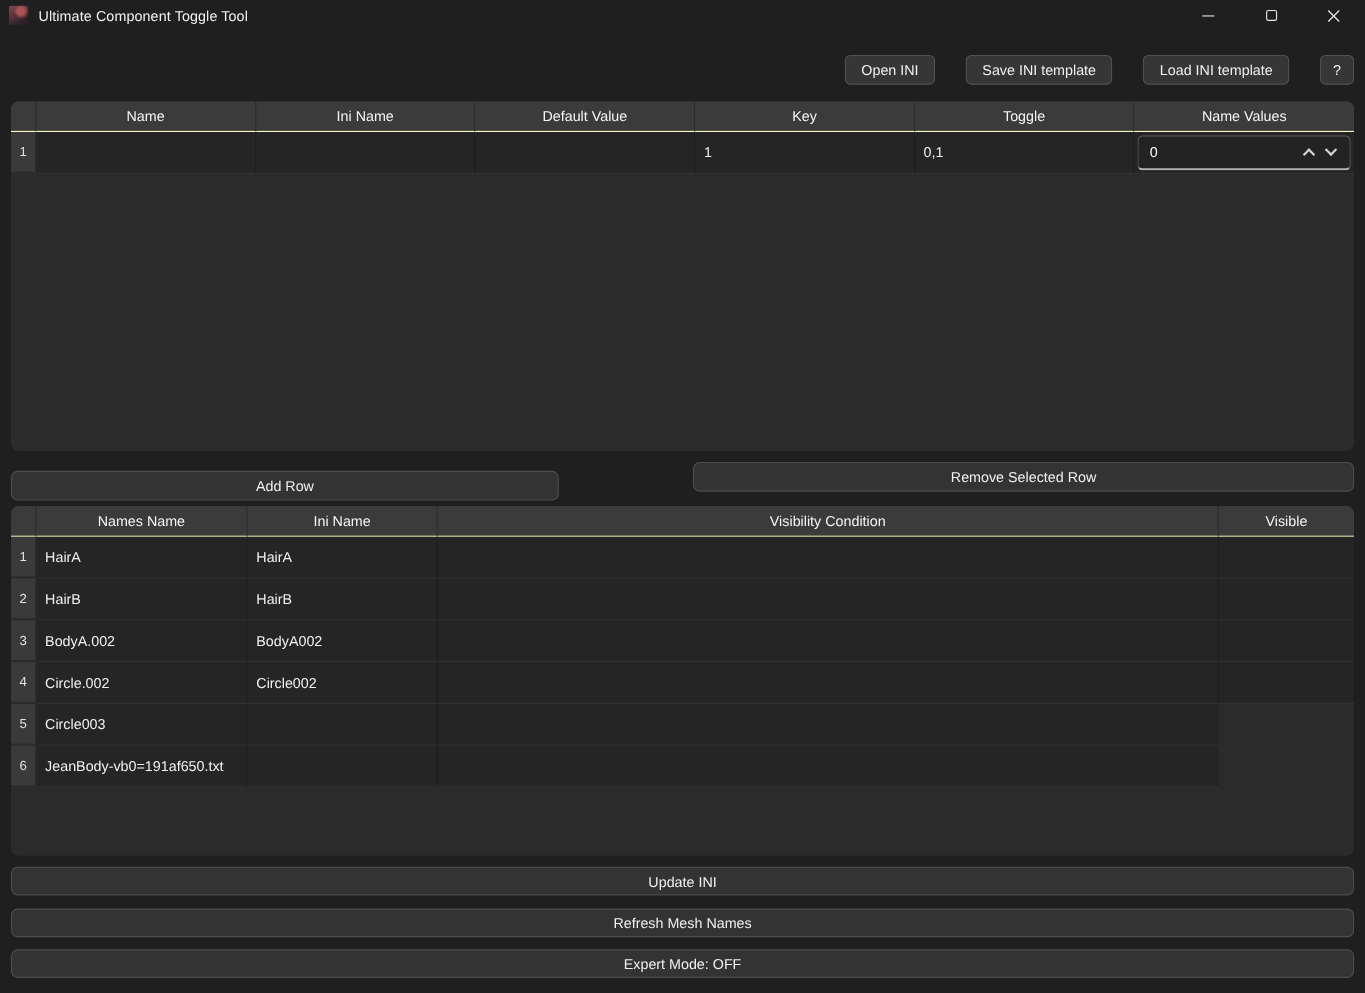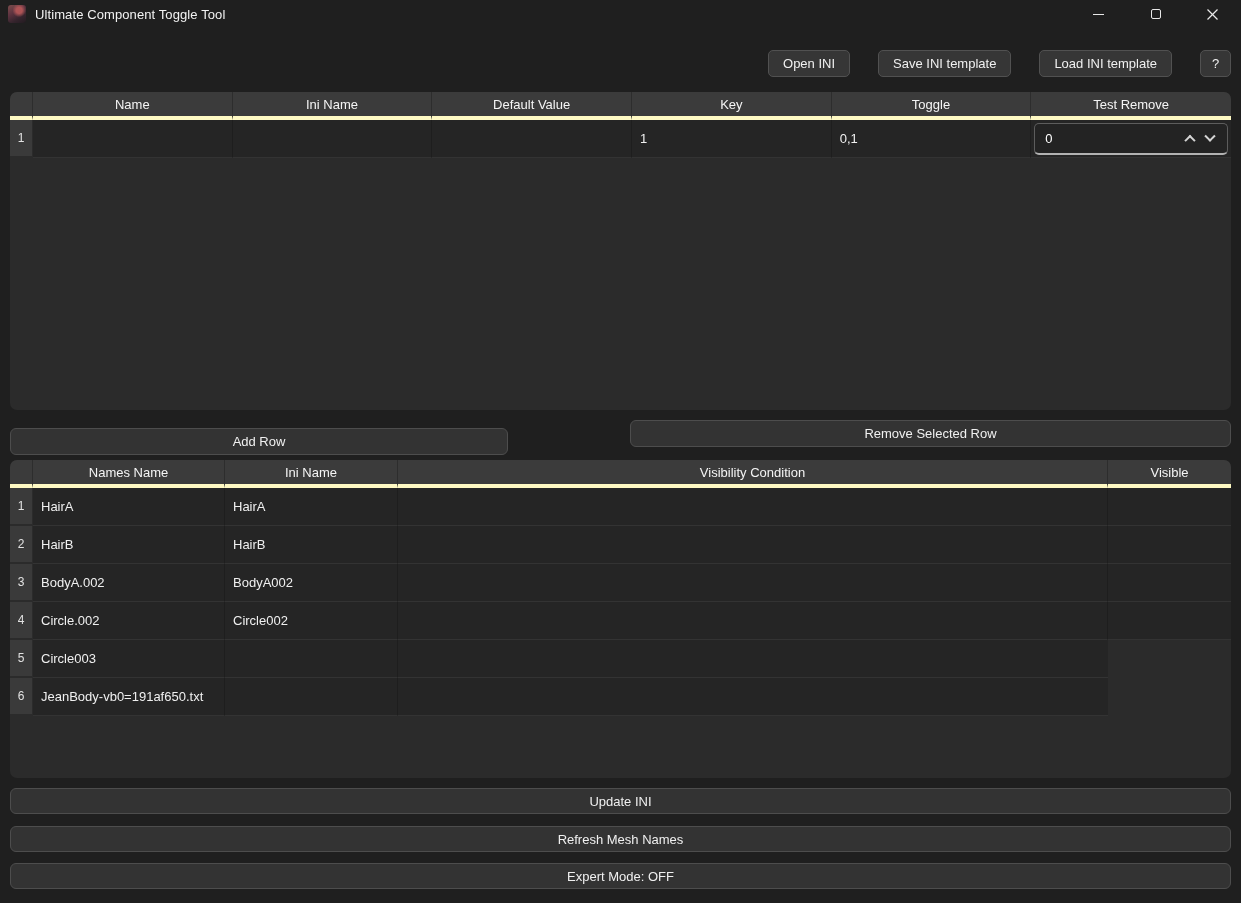--- a/index.html
+++ b/index.html
@@ -40,21 +40,21 @@
   .panel { position:absolute; left:10px; width:1221px; height:318px;
     background:#2b2b2b; border-radius:7px; overflow:hidden; }
   #toggle-table { top:92px; }
   #mesh-table { top:460px; }
 
   .grid-toggle { display:grid; grid-template-columns:23px repeat(6, 1fr); }
   .grid-mesh   { display:grid; grid-template-columns:23px 192px 173px 710px 1fr; }
 
   .thead { height:28px; background:#3b3b3b; }
   .hcell { display:flex; align-items:center; justify-content:center;
-    font-size:13px; color:#f5f5f5; border-right:1px solid #2d2d2d; border-bottom:4px solid #fef9c3;
+    font-size:13px; color:#f5f5f5; border-right:1px solid #2d2d2d; border-bottom:1px solid #fef9c3;
     overflow:hidden; white-space:nowrap; }
   .hcell:last-child { border-right:none; }
 
   .trow { height:38px; }
   .ncell { background:#3a3a3a; display:flex; align-items:center; justify-content:center;
     font-size:12px; color:#e2e2e2; border-bottom:2px solid #2b2b2b; border-right:1px solid #2b2b2b; }
   .cell { background:#252525; display:flex; align-items:center; font-size:13px;
     padding:0 8px; border-right:1px solid #1e1e1e; border-bottom:1px solid #333333;
     color:#f0f0f0; overflow:hidden; white-space:nowrap; }
   .cell:last-child { border-right:none; }
@@ -107,21 +107,21 @@
 </div>
 
 <div class="panel" id="toggle-table">
   <div class="thead grid-toggle">
     <div class="hcell"></div>
     <div class="hcell">Name</div>
     <div class="hcell">Ini Name</div>
     <div class="hcell">Default Value</div>
     <div class="hcell">Key</div>
     <div class="hcell">Toggle</div>
-    <div class="hcell">Test Remove</div>
+    <div class="hcell">Name Values</div>
   </div>
   <div class="trow grid-toggle">
     <div class="ncell">1</div>
     <div class="cell"></div>
     <div class="cell"></div>
     <div class="cell"></div>
     <div class="cell">1</div>
     <div class="cell">0,1</div>
     <div class="cell spin-cell">
       <div class="spinbox">

